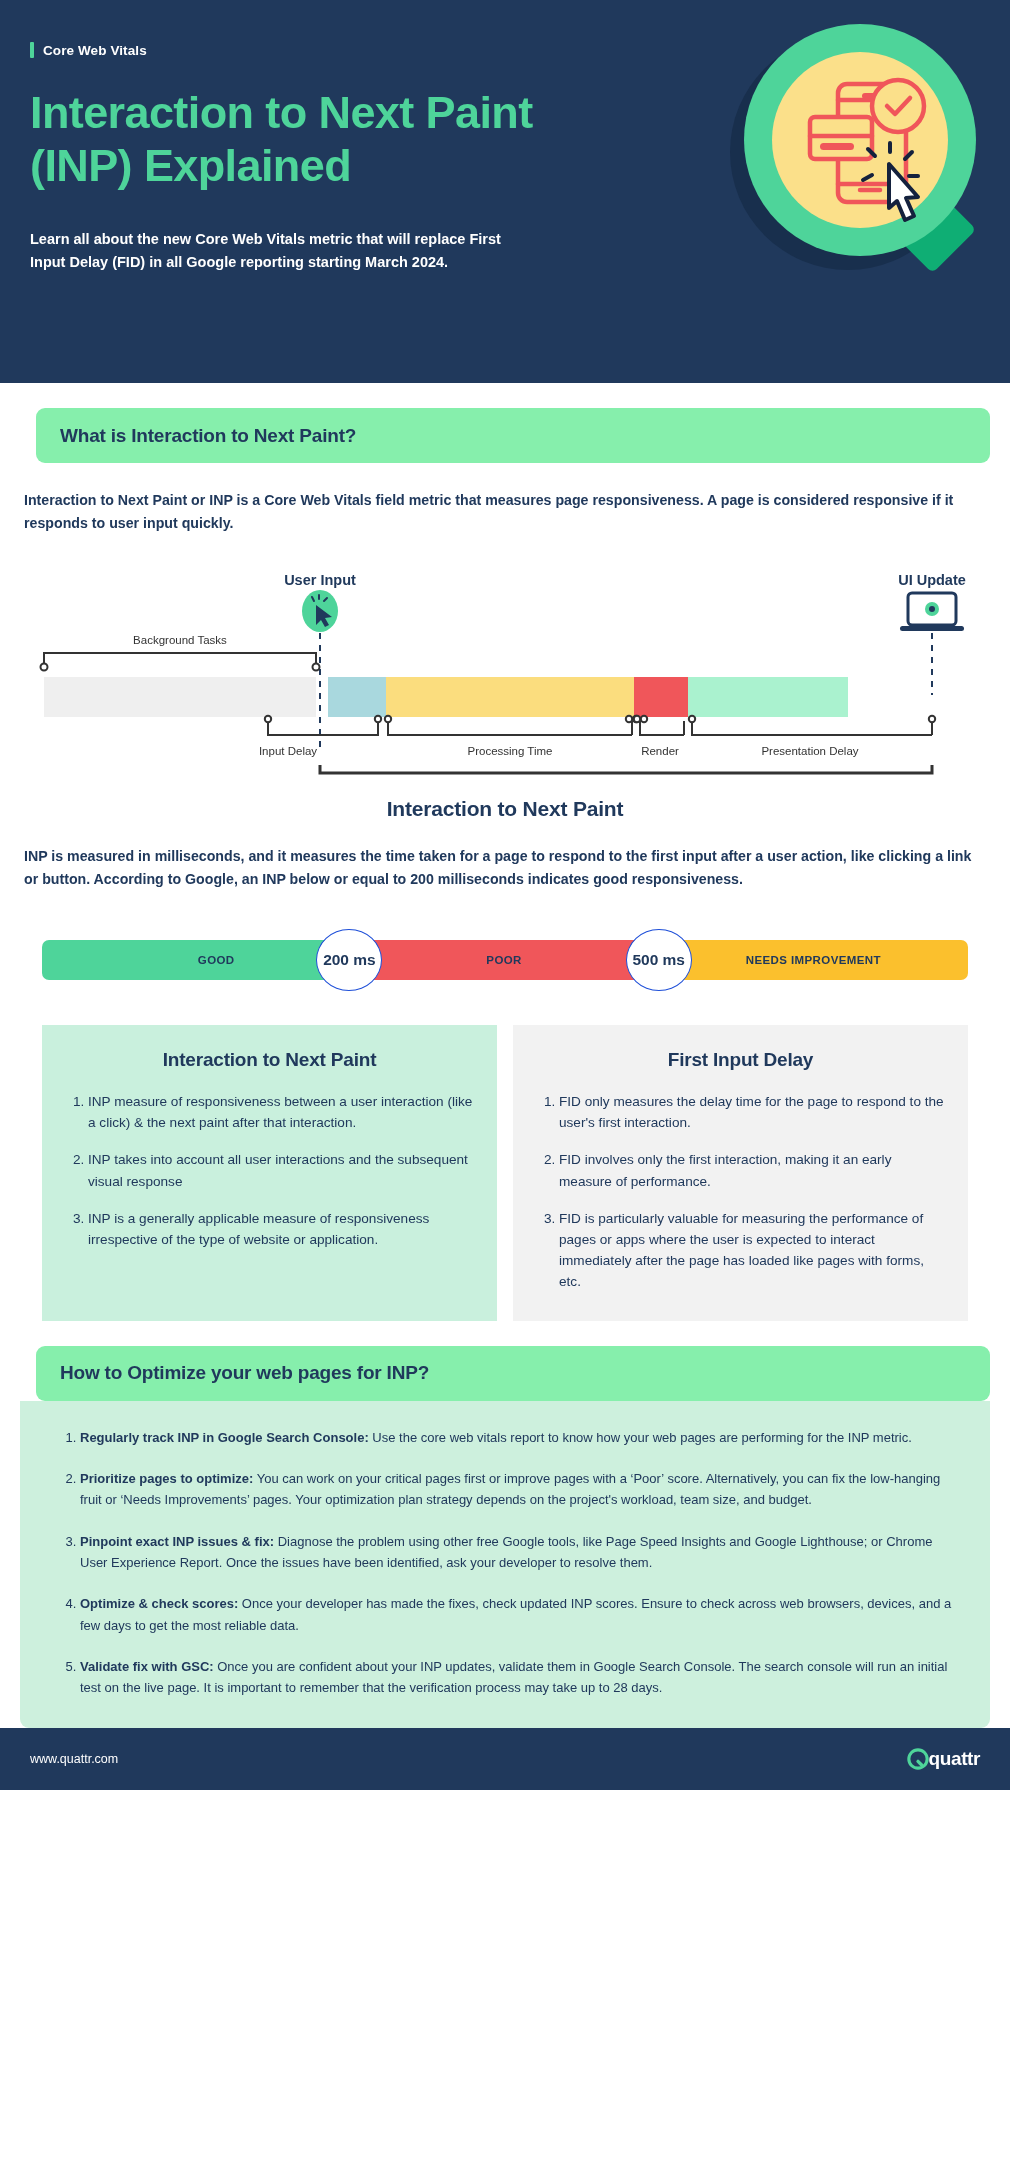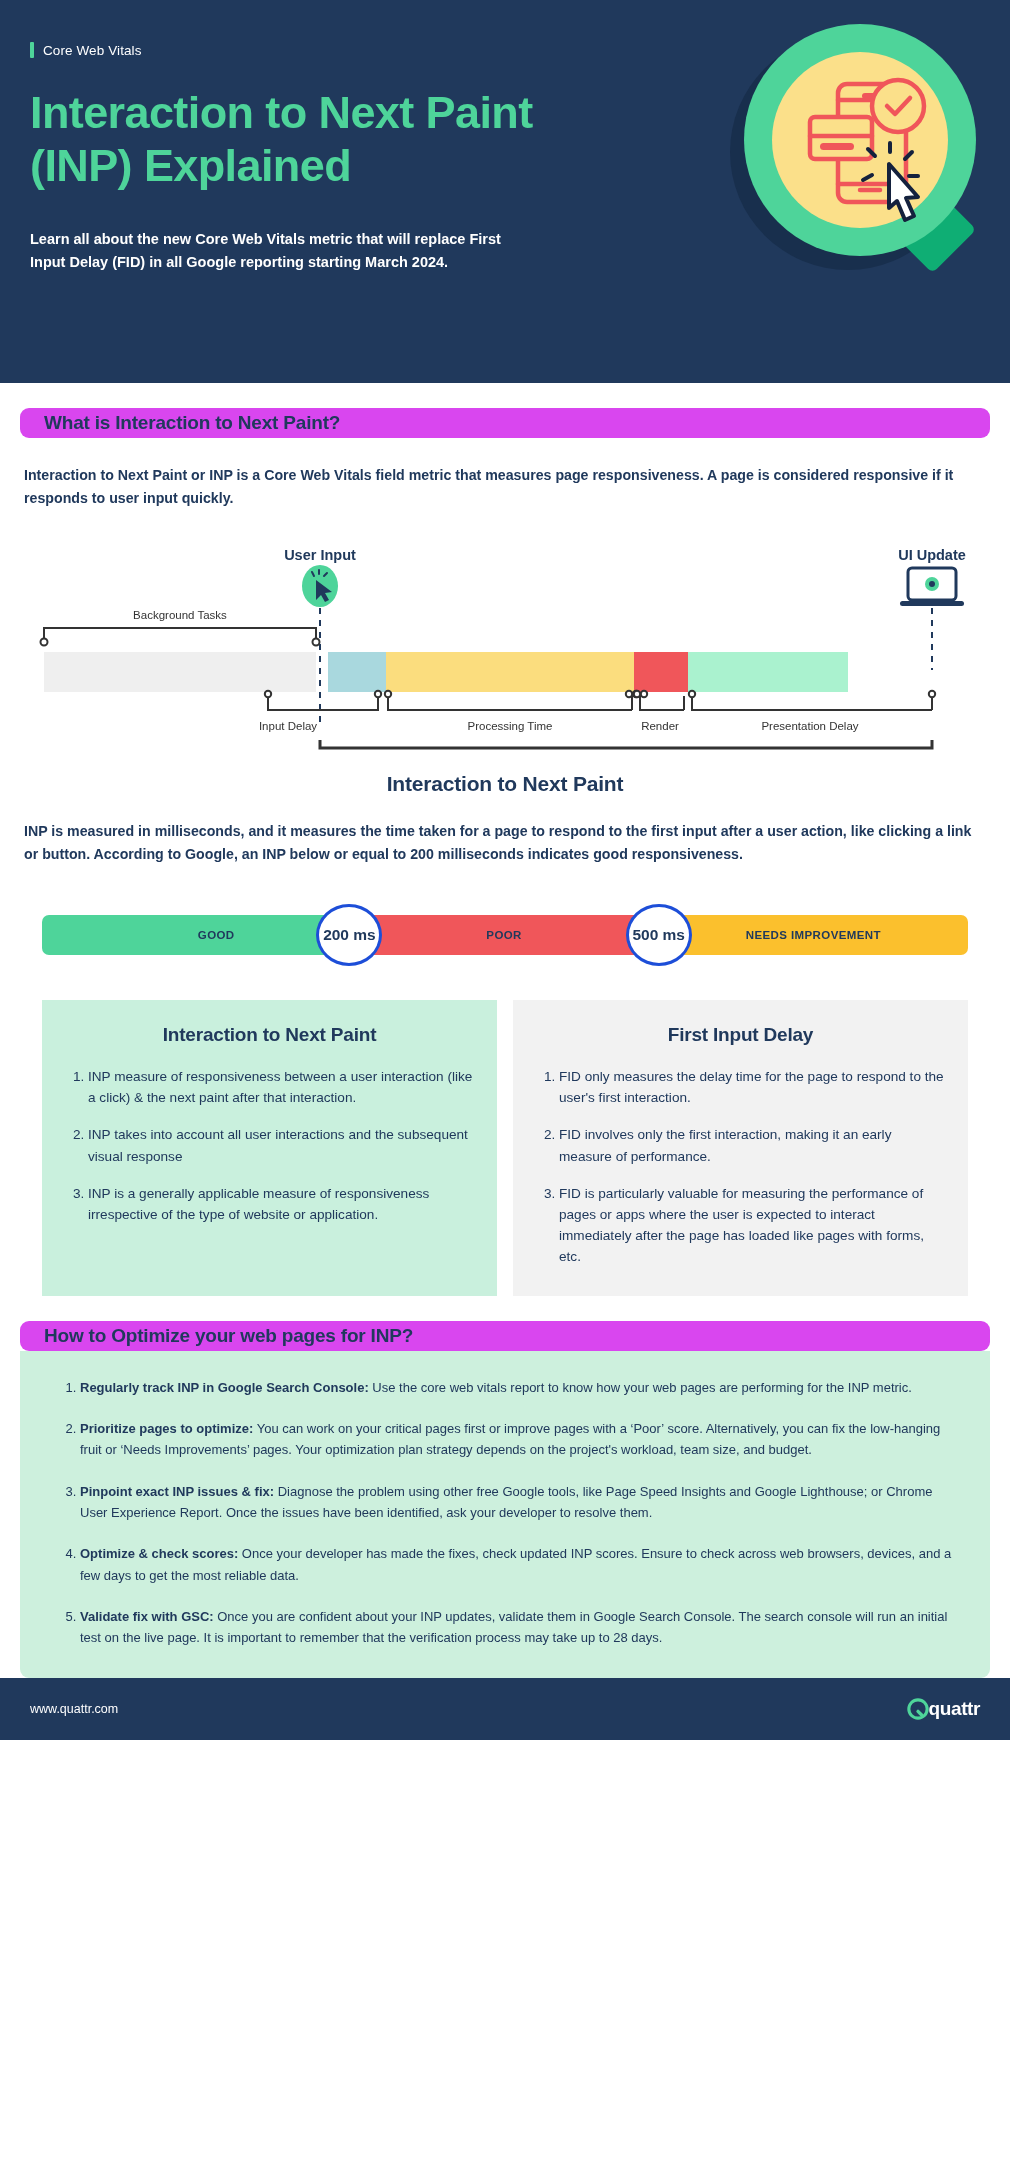--- a/index.html
+++ b/index.html
@@ -15,21 +15,21 @@
   .hero {
     background: #20395c;
     padding: 42px 30px 44px 30px;
     position: relative;
     overflow: hidden;
     min-height: 383px;
   }
   .kicker { display: flex; align-items: center; gap: 9px; margin-bottom: 28px; }
   .kicker-bar { width: 4px; height: 16px; background: #4ed49a; border-radius: 1px; display:block; }
   .kicker-text {
-    color: #ffffff; font-size: 13.5px; font-weight: 400; letter-spacing: .1px;
+    color: #ffffff; font-size: 13.5px; font-weight: 700; letter-spacing: .1px;
   }
   .hero-title {
     color: #4ed49a;
     font-size: 45px;
     line-height: 1.18;
     font-weight: 800;
     letter-spacing: -0.6px;
     max-width: 560px;
     margin-bottom: 36px;
   }
@@ -41,25 +41,25 @@
     max-width: 480px;
   }
   .hero-art {
     position: absolute;
     right: 20px; top: 12px;
     width: 290px; height: 275px;
   }
 
   
   .sec-head {
-    margin: 25px 20px 0 20px;
-    background: #d946ef;
+    margin: 25px 20px 0 36px;
+    background: #86efac;
     border-radius: 9px;
     padding: 15px 24px;
-    height: 30px;
+    height: 55px;
     display: flex; align-items: center;
   }
   .sec-head h2 {
     font-size: 19px; font-weight: 800; color: #20395c; letter-spacing: -0.2px;
   }
 
   .body-text {
     margin: 26px 24px 0 24px;
     font-size: 14.2px;
     line-height: 1.62;
@@ -81,21 +81,21 @@
     display: flex; height: 40px; border-radius: 7px; overflow: hidden;
     position: absolute; left:0; right:0; top: 11px;
   }
   .seg { display:flex; align-items:center; justify-content:center;
          font-size: 11.5px; font-weight: 800; letter-spacing: .4px; color:#20395c; }
   .seg.good { background:#4ed49a; flex: 0 0 33.2%; padding-left: 41px; }
   .seg.needs { background:#fbc02d; flex: 0 0 33.4%; }
   .seg.poor { background:#f0565a; flex: 1 1 auto; }
   .pill {
     position:absolute; top: 0; width: 66px; height: 62px;
-    background:#fff; border: 3px solid #1d4ed8; border-radius: 50%;
+    background:#fff; border: 1px solid #1d4ed8; border-radius: 50%;
     display:flex; align-items:center; justify-content:center;
     font-size: 15.5px; font-weight: 800; color:#20395c; z-index: 3;
   }
   .pill.p1 { left: calc(33.2% - 33px); }
   .pill.p2 { left: calc(66.6% - 33px); }
 
   
   .cards { display:flex; gap: 16px; margin: 34px 42px 0 42px; align-items: stretch; }
   .card { flex: 1 1 0; padding: 24px 20px 28px 20px; }
   .card.green { background:#c9f0dd; }

